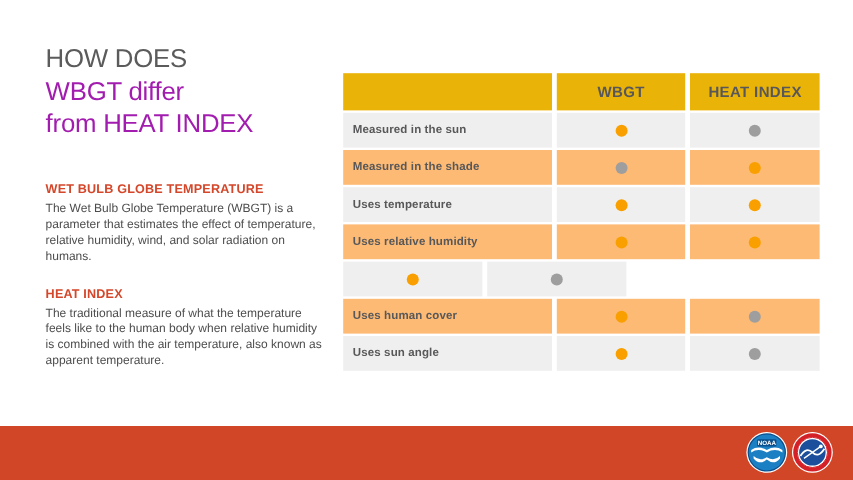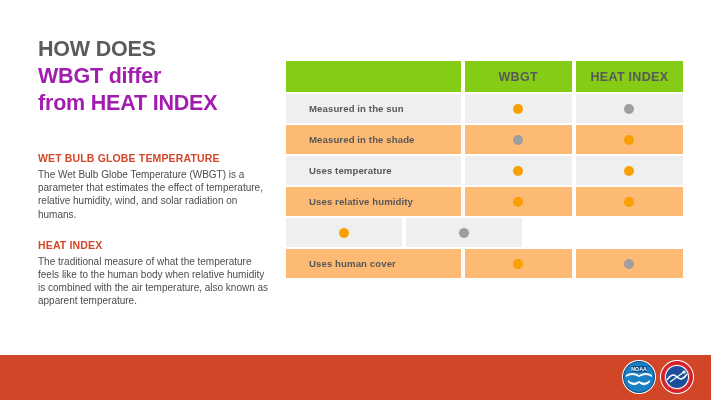--- a/index.html
+++ b/index.html
@@ -18,21 +18,21 @@
 
   
   #left-panel {
     position: absolute;
     left: 38px;
     top: 36px;
     width: 235px;
   }
   .title-line {
     font-size: 21.5px;
-    font-weight: bold;
+    font-weight: normal;
     line-height: 27px;
     letter-spacing: -0.2px;
   }
   .title-grey { color: #5b5b5b; }
   .title-red  { color: #a21caf; }
 
   .section-head {
     color: #d4472a;
     font-size: 10.5px;
     font-weight: bold;
@@ -58,37 +58,37 @@
     display: flex;
     width: 100%;
     margin-bottom: 2px;
   }
   .cell-label {
     width: 187px;
     margin-right: 4px;
     box-sizing: border-box;
     display: flex;
     align-items: center;
-    padding-left: 23px;
+    padding-left: 8px;
   }
   .cell-mark {
     width: 116px;
     margin-right: 4px;
     box-sizing: border-box;
     display: flex;
     align-items: center;
     justify-content: center;
   }
   .cell-mark:last-child { margin-right: 0; }
 
   
   #header-row .cell-label,
   #header-row .cell-mark {
     height: 31px;
-    background: #84cc16;
+    background: #eab308;
   }
   #header-row .cell-mark {
     color: #58585a;
     font-size: 12.5px;
     font-weight: bold;
     letter-spacing: 0.3px;
   }
 
   
   .brow .cell-label,
@@ -227,20 +227,31 @@
           <div class="cell-mark">
             <span class="dot yes"></span>
           </div>
           <div class="cell-mark">
             <span class="dot no"></span>
           </div>
         </div>
         <div class="trow brow plain">
           <div class="cell-label">
             <span class="row-label-text">Uses human cover</span>
+          </div>
+          <div class="cell-mark">
+            <span class="dot yes"></span>
+          </div>
+          <div class="cell-mark">
+            <span class="dot no"></span>
+          </div>
+        </div>
+        <div class="trow brow shade">
+          <div class="cell-label">
+            <span class="row-label-text">Uses sun angle</span>
           </div>
           <div class="cell-mark">
             <span class="dot yes"></span>
           </div>
           <div class="cell-mark">
             <span class="dot no"></span>
           </div>
         </div>
       </div>
 

